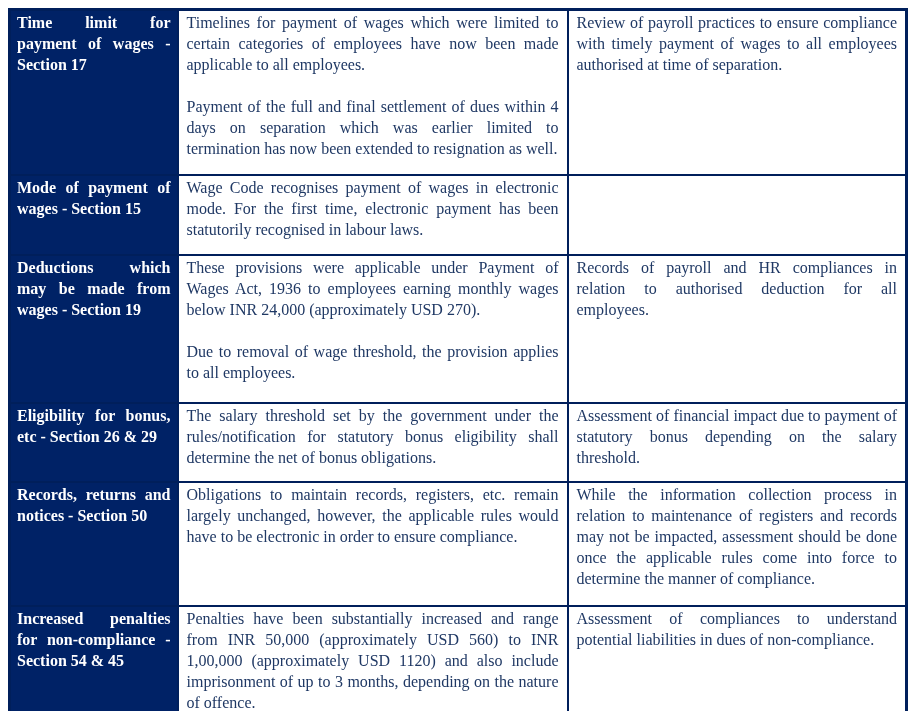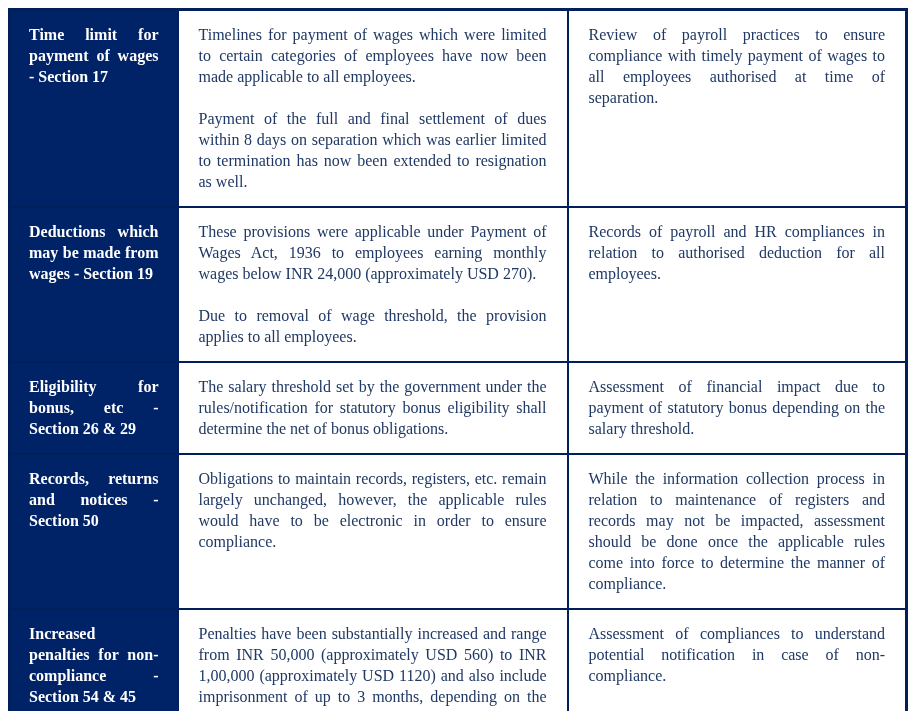--- a/index.html
+++ b/index.html
@@ -21,34 +21,34 @@
     table-layout:fixed;
     width:897px;
     border:3px solid var(--border);
   }
   col.c-topic{width:168px;}
   col.c-change{width:390px;}
   col.c-action{width:339px;}
   td{
     border:2px solid var(--border);
     vertical-align:top;
-    padding:1px 8px 2px 8px;
+    padding:1px 8px 13px 8px;
     font-size:16px;
     line-height:21px;
     text-align:justify;
     color:var(--body-text);
     background:var(--cell-bg);
   }
   td.topic{
     background:var(--heading-bg);
     color:var(--heading-text);
     font-weight:bold;
     padding:1px 6px 2px 6px;
   }
-  td p{margin:12px;}
+  td p{margin:0;}
   td p + p{margin-top:21px;}
   tr.r1 td{height:165px;}
   tr.r2 td{height:80px;}
   tr.r3 td{height:148px;}
   tr.r4 td{height:62px;}
   tr.r5 td{height:124px;}
   tr.r6 td{height:96px;}
 </style>
 </head>
 <body>
@@ -60,25 +60,34 @@
         <col class="c-change">
         <col class="c-action">
     </colgroup>
     <tbody>
       <tr class="r1">
         <td class="topic">
           <p>Time limit for payment of wages - Section 17</p>
         </td>
         <td class="change">
           <p>Timelines for payment of wages which were limited to certain categories of employees have now been made applicable to all employees.</p>
-          <p>Payment of the full and final settlement of dues within 8 days on separation which was earlier limited to termination has now been extended to resignation as well.</p>
+          <p>Payment of the full and final settlement of dues within 4 days on separation which was earlier limited to termination has now been extended to resignation as well.</p>
         </td>
         <td class="action">
           <p>Review of payroll practices to ensure compliance with timely payment of wages to all employees authorised at time of separation.</p>
         </td>
+      </tr>
+      <tr class="r2">
+        <td class="topic">
+          <p>Mode of payment of wages - Section 15</p>
+        </td>
+        <td class="change">
+          <p>Wage Code recognises payment of wages in electronic mode. For the first time, electronic payment has been statutorily recognised in labour laws.</p>
+        </td>
+        <td class="action"></td>
       </tr>
       <tr class="r3">
         <td class="topic">
           <p>Deductions which may be made from wages - Section 19</p>
         </td>
         <td class="change">
           <p>These provisions were applicable under Payment of Wages Act, 1936 to employees earning monthly wages below INR 24,000 (approximately USD 270).</p>
           <p>Due to removal of wage threshold, the provision applies to all employees.</p>
         </td>
         <td class="action">
@@ -108,18 +117,18 @@
         </td>
       </tr>
       <tr class="r6">
         <td class="topic">
           <p>Increased penalties for non-compliance - Section 54 &amp; 45</p>
         </td>
         <td class="change">
           <p>Penalties have been substantially increased and range from INR 50,000 (approximately USD 560) to INR 1,00,000 (approximately USD 1120) and also include imprisonment of up to 3 months, depending on the nature of offence.</p>
         </td>
         <td class="action">
-          <p>Assessment of compliances to understand potential notification in case of non-compliance.</p>
+          <p>Assessment of compliances to understand potential liabilities in dues of non-compliance.</p>
         </td>
       </tr>
     </tbody>
   </table>
 </div>
 
 </body></html>

